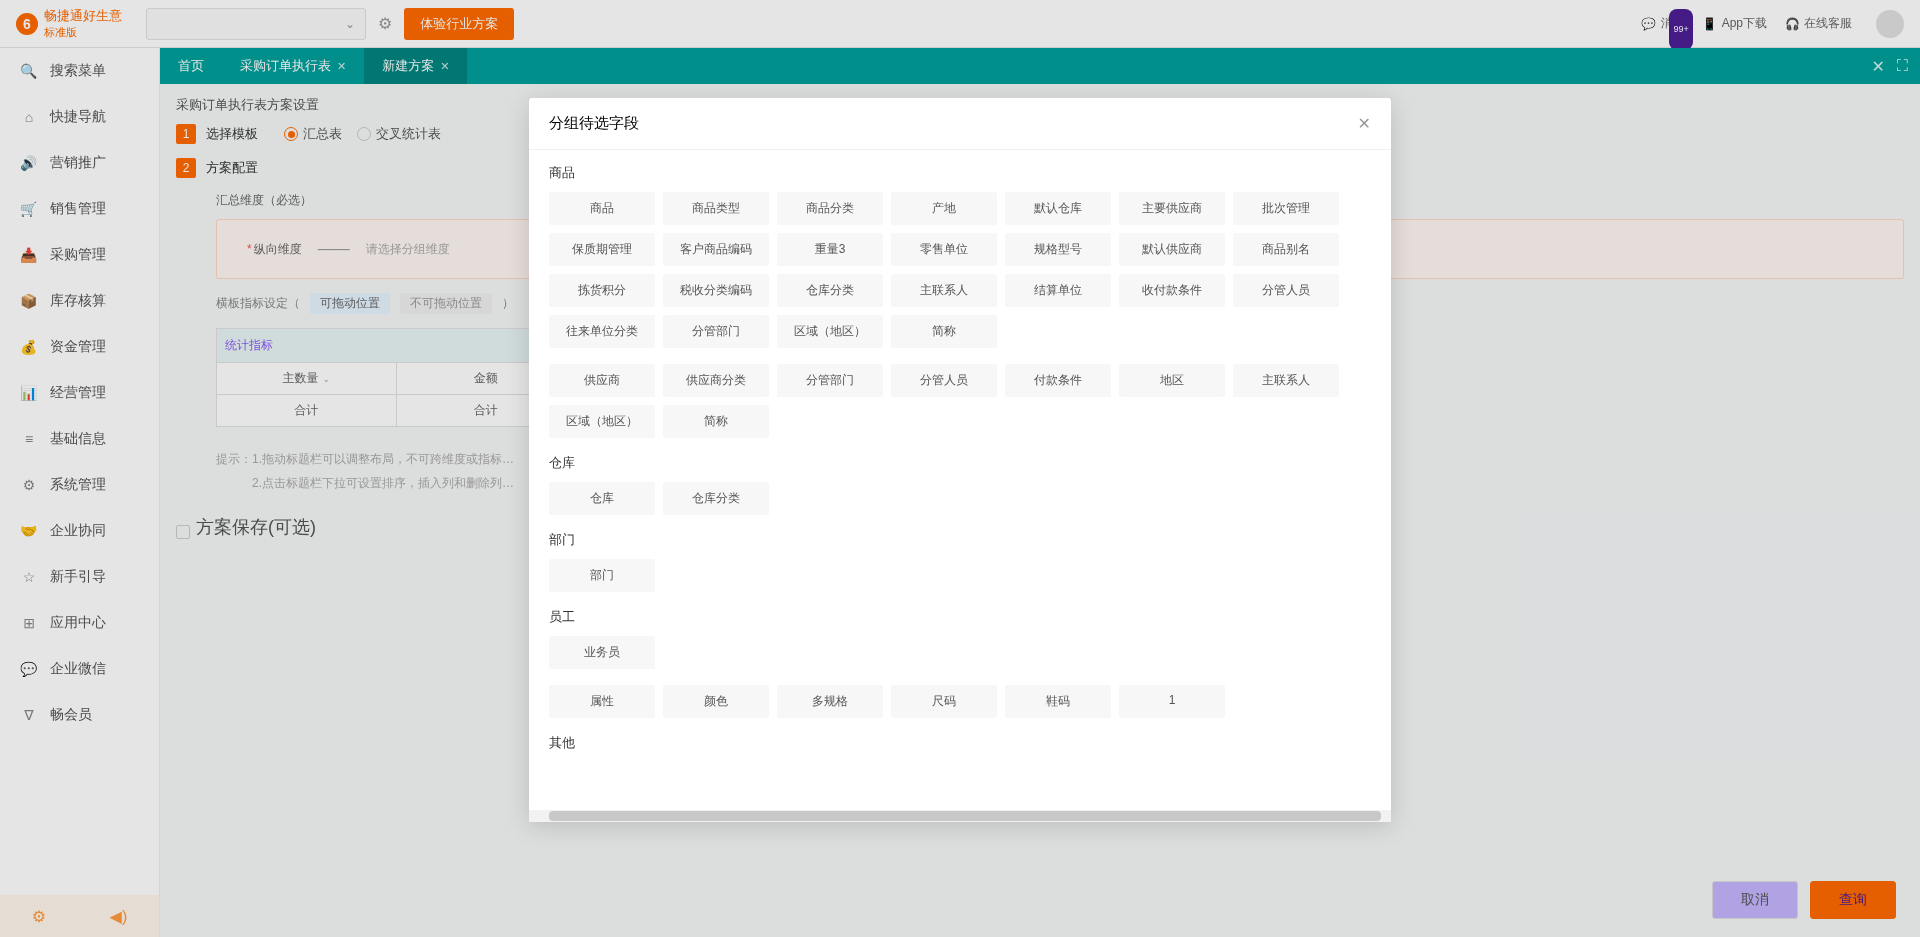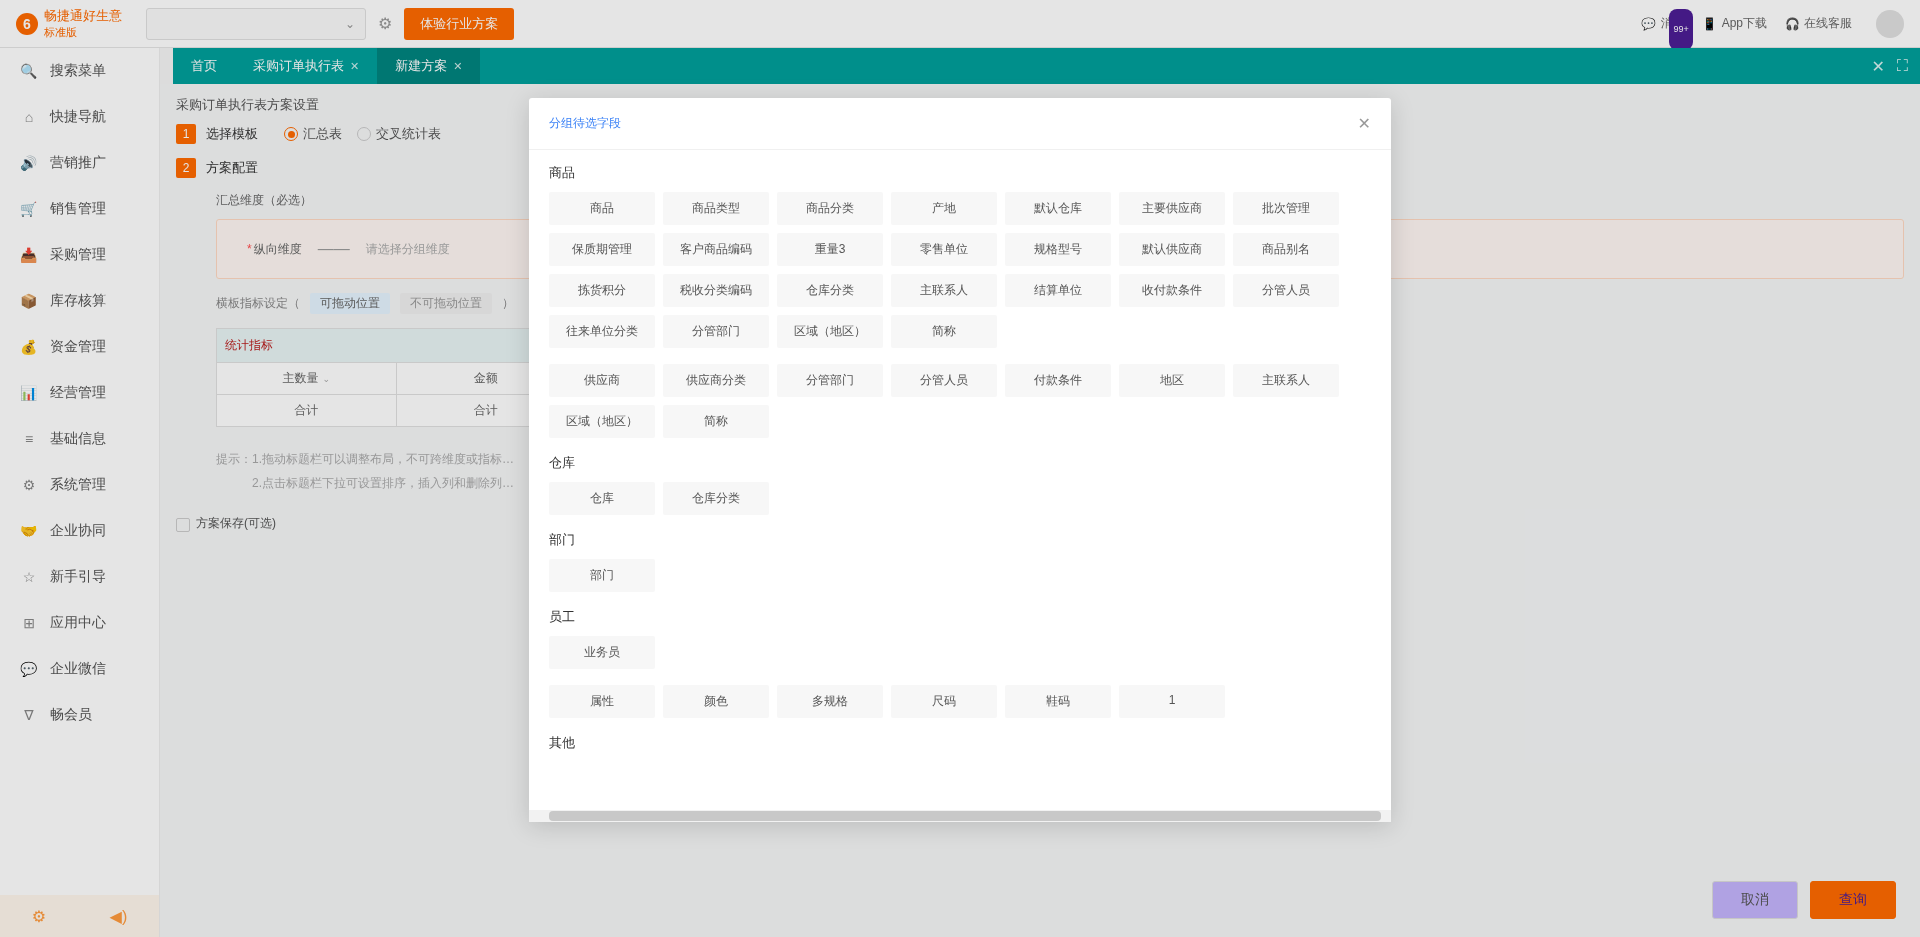--- a/index.html
+++ b/index.html
@@ -21,21 +21,21 @@
     .avatar { width: 28px; height: 28px; border-radius: 50%; background: #e0e0e0; margin-left: 6px; }
     
     
     .sidebar { position: absolute; left: 0; top: 48px; bottom: 0; width: 160px; background: #fff; border-right: 1px solid #eee; display: flex; flex-direction: column; }
     .sb-item { display: flex; align-items: center; gap: 12px; padding: 14px 20px; font-size: 14px; color: #555; cursor: pointer; }
     .sb-icon { width: 18px; height: 18px; display: flex; align-items: center; justify-content: center; color: #888; }
     .sb-bottom { margin-top: auto; height: 42px; background: #fff7ed; display: flex; align-items: center; justify-content: space-around; }
     .sb-bottom-icon { color: #ff9a3d; cursor: pointer; }
     
     
-    .tabs { position: absolute; left: 160px; right: 0; top: 48px; height: 36px; background: #00a09b; display: flex; align-items: center; margin-left: 13px; }
+    .tabs { position: absolute; left: 160px; right: 0; top: 48px; height: 36px; background: #00a09b; display: flex; align-items: center; }
     .tab { padding: 0 18px; height: 36px; display: flex; align-items: center; gap: 6px; color: #fff; font-size: 13px; cursor: pointer; }
     .tab.active { background: #00857f; }
     .tab-close { font-size: 11px; opacity: 0.8; }
     .tabs-right { margin-left: auto; display: flex; gap: 12px; padding-right: 12px; color: #fff; }
     .tabs-r-icon { cursor: pointer; opacity: 0.85; }
     
     
     .content { position: absolute; left: 160px; right: 0; top: 84px; bottom: 0; background: #f5f6f7; padding: 12px 16px; overflow: auto; }
     .page-title { font-size: 13px; color: #555; margin-bottom: 10px; }
     
@@ -55,41 +55,41 @@
     .dim-label { font-size: 12px; color: #666; }
     .dim-label .req { color: #ff4d4f; margin-right: 2px; }
     .dim-dash { color: #999; }
     .dim-placeholder { font-size: 12px; color: #aaa; }
     
     .indicator-row { display: flex; align-items: center; gap: 10px; font-size: 12px; color: #888; margin: 14px 0; }
     .ind-chip { background: #e6f4ff; padding: 2px 10px; border-radius: 2px; color: #666; }
     .ind-chip2 { background: #f0f0f0; padding: 2px 10px; border-radius: 2px; color: #999; }
     
     .ind-table { border: 1px solid #e0e0e0; background: #fff; width: 360px; }
-    .ind-head { background: #e8f4f4; padding: 8px; font-size: 12px; color: #b91c1c; }
+    .ind-head { background: #e8f4f4; padding: 8px; font-size: 12px; color: #8b5cf6; }
     .ind-row { display: flex; }
     .ind-cell { flex: 1; border-right: 1px solid #e0e0e0; border-top: 1px solid #e0e0e0; padding: 7px; font-size: 12px; color: #666; text-align: center; display: flex; align-items: center; justify-content: center; gap: 4px; }
     .ind-cell:last-child { border-right: none; text-align: right; }
     .chev-s { font-size: 9px; color: #aaa; }
     
     .tips { font-size: 12px; color: #aaa; margin-top: 20px; line-height: 2; }
     .tips-indent { margin-left: 36px; }
     
-    .save-row { margin-top: 20px; display: flex; align-items: flex-end; gap: 6px; font-size: 12px; color: #555; }
+    .save-row { margin-top: 20px; display: flex; align-items: flex-end; gap: 6px; font-size: 18px; color: #555; }
     .checkbox { width: 14px; height: 14px; border: 1px solid #ccc; border-radius: 2px; }
     
     .footer-btns { position: absolute; right: 24px; bottom: 18px; display: flex; gap: 12px; }
     .btn { padding: 9px 28px; border: 1px solid #ddd; background: #c4b5fd; border-radius: 3px; font-size: 14px; color: #555; cursor: pointer; }
     .btn.primary { background: #ff6a00; border-color: #ff6a00; color: #4c1d95; }
     
     
     .modal-backdrop { position: absolute; inset: 0; background: rgba(0,0,0,0.1); z-index: 50; }
     .modal { position: absolute; left: 50%; top: 98px; transform: translateX(-50%); width: 862px; background: #fff; border-radius: 3px; box-shadow: 0 4px 24px rgba(0,0,0,0.15); z-index: 100; display: flex; flex-direction: column; }
     .modal-head { padding: 16px 20px; display: flex; align-items: center; border-bottom: 1px solid #f0f0f0; }
-    .modal-title { font-size: 12px; color: #3b82f6; }
+    .modal-title { font-size: 15px; color: #000000; }
     .modal-close { margin-left: auto; font-size: 16px; color: #999; cursor: pointer; }
     .modal-body { padding: 14px 6px 14px 20px; height: 660px; overflow-y: auto; position: relative; }
     .modal-body::-webkit-scrollbar { width: 10px; }
     .modal-body::-webkit-scrollbar-track { background: #f2f2f2; }
     .modal-body::-webkit-scrollbar-thumb { background: #c8c8c8; border-radius: 4px; }
     .field-grp { margin-bottom: 16px; }
     .grp-title { font-size: 13px; color: #333; font-weight: 500; margin-bottom: 10px; }
     .chips { display: flex; flex-wrap: wrap; gap: 8px; }
     .chip { min-width: 106px; padding: 8px 12px; background: #f7f7f7; border-radius: 2px; font-size: 12px; color: #555; text-align: center; cursor: pointer; }
     .modal-hscroll { height: 12px; background: #f2f2f2; position: relative; }

